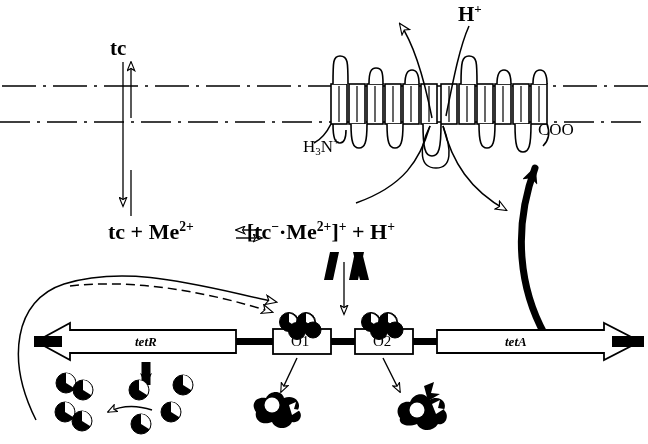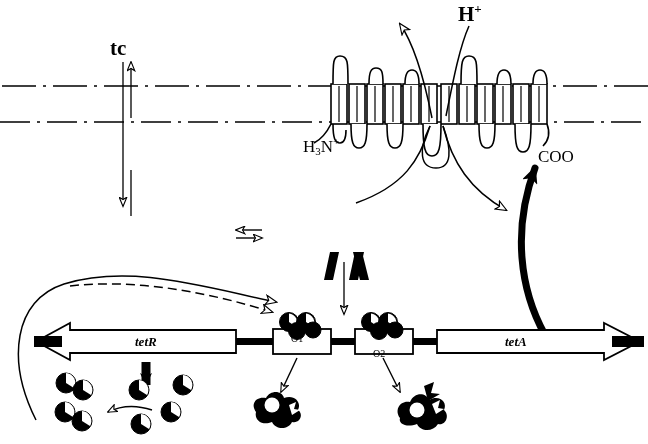--- a/index.html
+++ b/index.html
@@ -8,21 +8,21 @@
   #stage{position:relative;width:648px;height:444px;background:#fff;}
   svg.layer{position:absolute;left:0;top:0;width:648px;height:444px;}
   .lbl{position:absolute;white-space:nowrap;line-height:1;}
   .lbl-tc{font-weight:bold;font-size:21px;}
   .lbl-h{font-weight:bold;font-size:21px;}
   .lbl-term{font-size:17px;}
   .eqn{position:absolute;font-weight:bold;font-size:22px;white-space:nowrap;}
   .eqn sup{font-size:0.62em;vertical-align:super;}
   .gene-label{position:absolute;font-style:italic;font-weight:bold;
               font-size:13px;white-space:nowrap;}
-  .op-label{position:absolute;font-size:10px;white-space:nowrap;}
+  .op-label{position:absolute;font-size:15px;white-space:nowrap;}
   sub{font-size:0.64em;vertical-align:baseline;position:relative;top:3px;}
 </style>
 </head>
 <body>
 
 <div id="stage">
 
   <svg class="layer" viewBox="0 0 648 444">
     <defs>
       <marker id="hollow" markerWidth="13" markerHeight="11" refX="11" refY="5.5" orient="auto" markerUnits="userSpaceOnUse">
@@ -226,21 +226,26 @@
       <path d="M424,386 l10,-4 l-3,11 l9,1 l-12,7 z" fill="#000"></path>
     </g>
   </svg>
 
   <div class="lbl lbl-tc" style="left:110px;top:38px;">tc</div>
 
   <div class="lbl lbl-h" style="left:458px;top:2px;">H<sup style="font-size:.62em;vertical-align:super;">+</sup></div>
 
   <div class="lbl lbl-term" style="left:303px;top:136px;">H<sub>3</sub>N<sup style="font-size:.66em;vertical-align:super;">+</sup></div>
 
-  <div class="lbl lbl-term" style="left:538px;top:148px;">COO</div>
-
+  <div class="lbl lbl-term" style="left:538px;top:121px;">COO</div>
+
+  <div class="eqn" style="left:108px;top:219px;">
+    <span>tc&nbsp;+&nbsp;Me<sup>2+</sup></span>
+    <span style="display:inline-block;width:42px;"></span>
+    <span>[tc<sup>−</sup>·Me<sup>2+</sup>]<sup>+</sup>&nbsp;+&nbsp;H<sup>+</sup></span>
+  </div>
 
   <div class="gene-label" style="left:135px;top:334px;">tetR</div>
   <div class="gene-label" style="left:505px;top:334px;">tetA</div>
   <div class="op-label" style="left:291px;top:333px;">O1</div>
-  <div class="op-label" style="left:373px;top:348px;">O2</div>
+  <div class="op-label" style="left:373px;top:333px;">O2</div>
 
 </div>
 
 </body></html>

